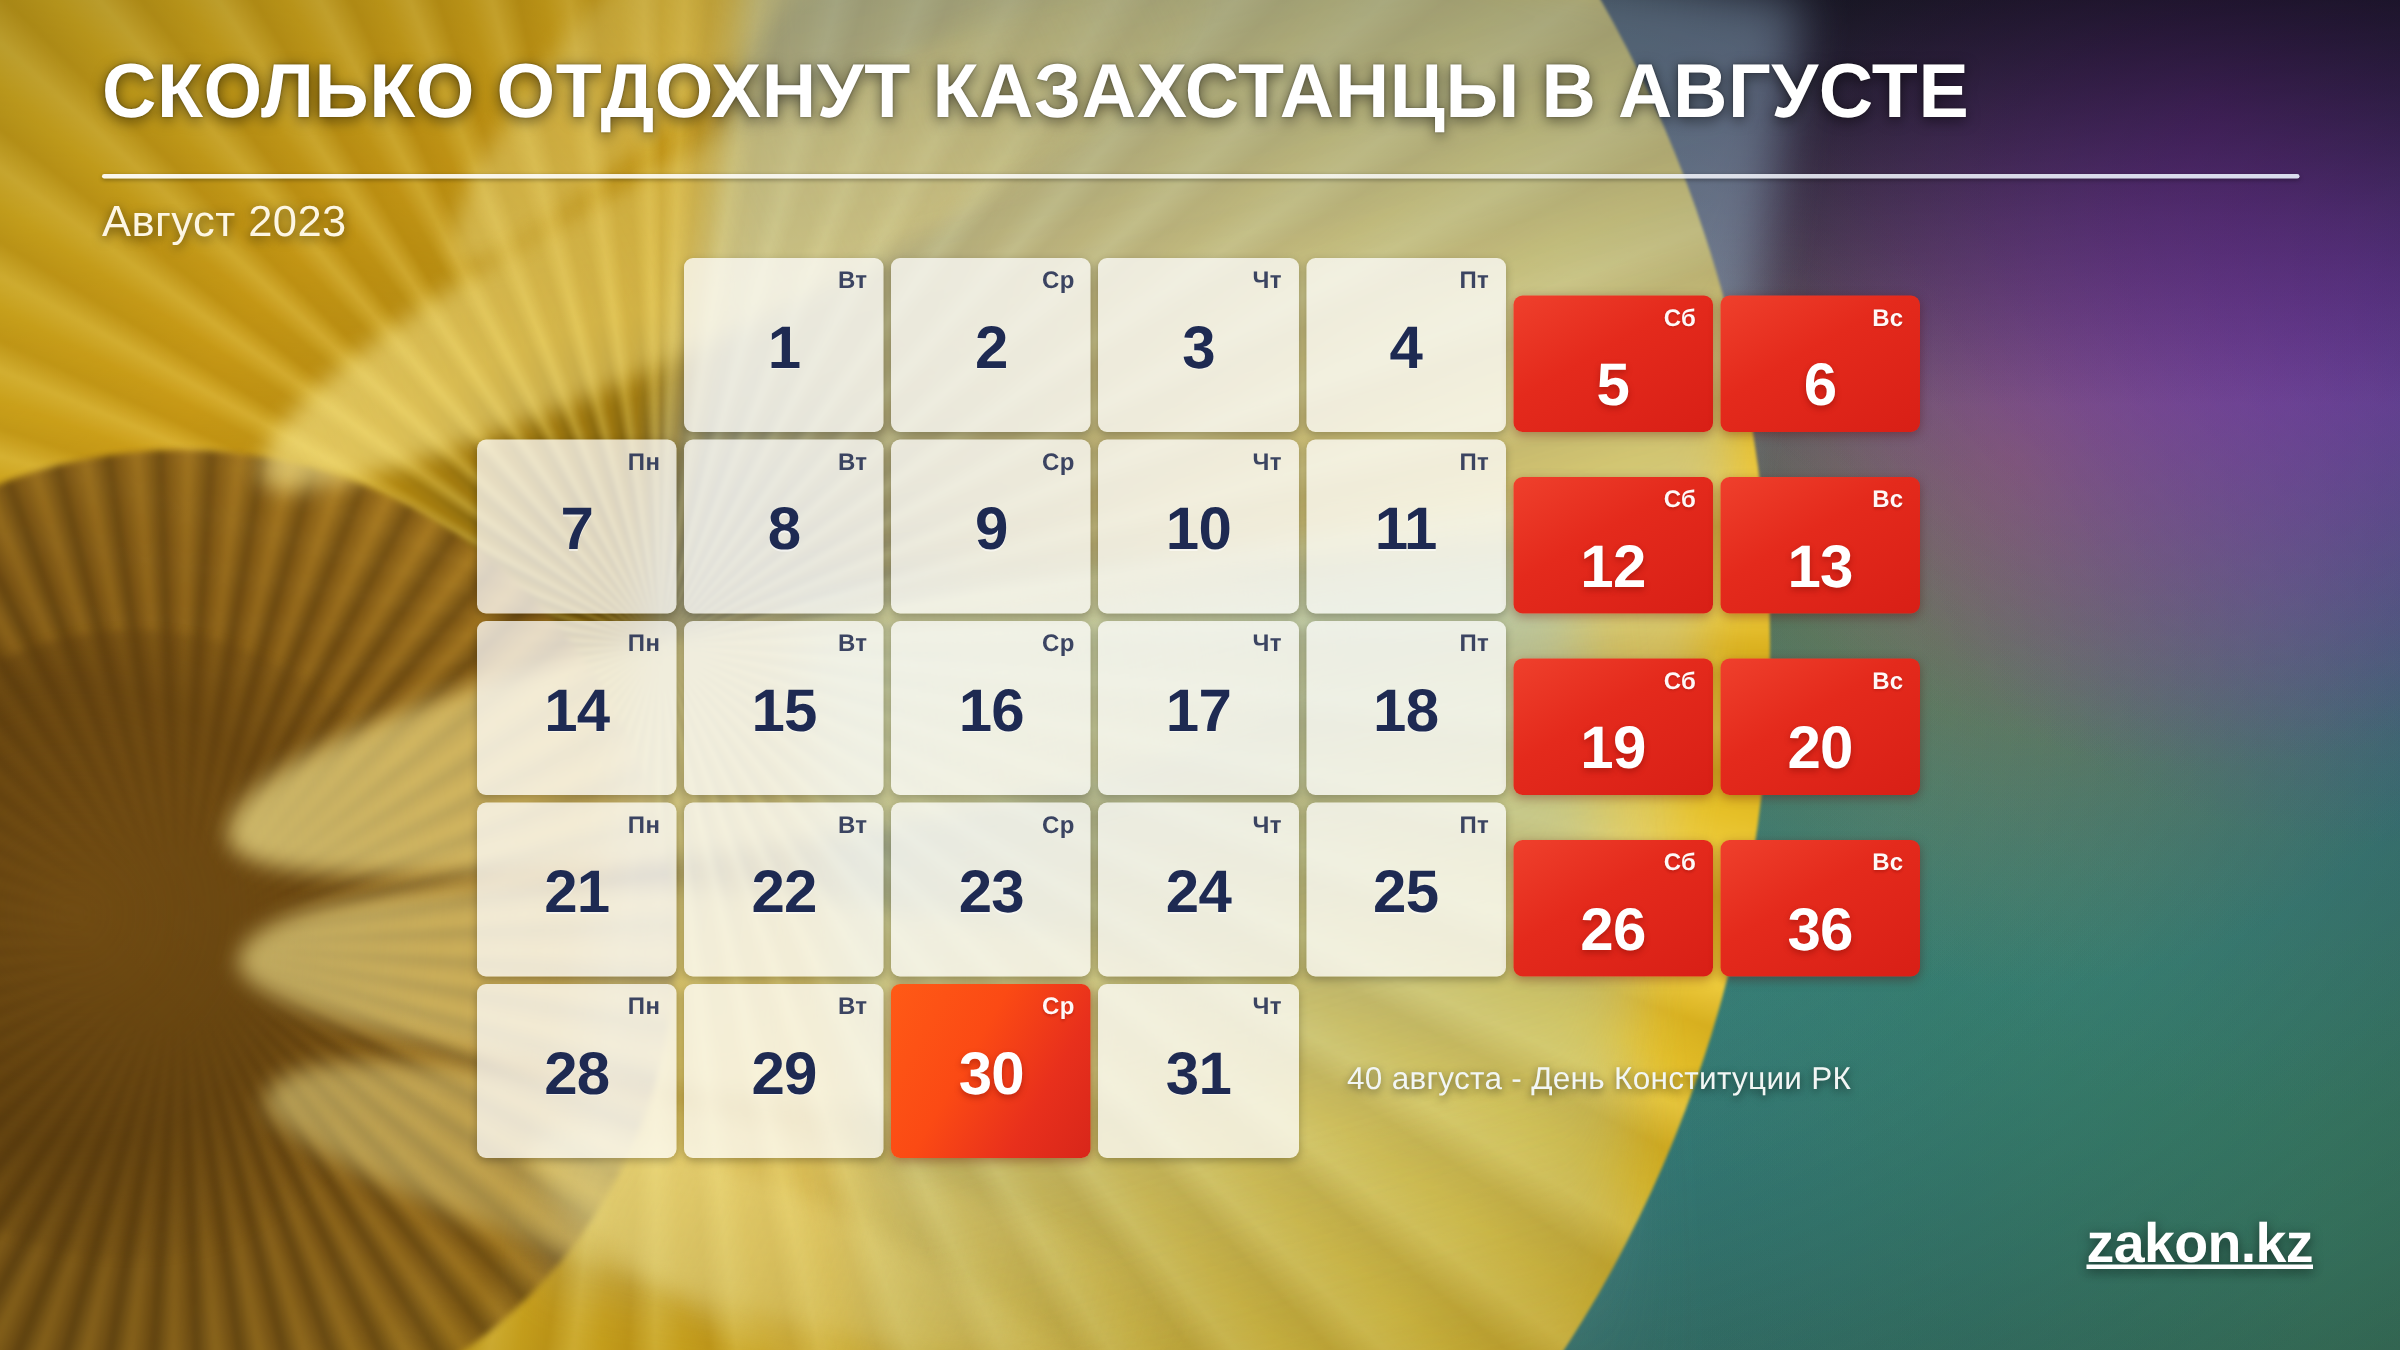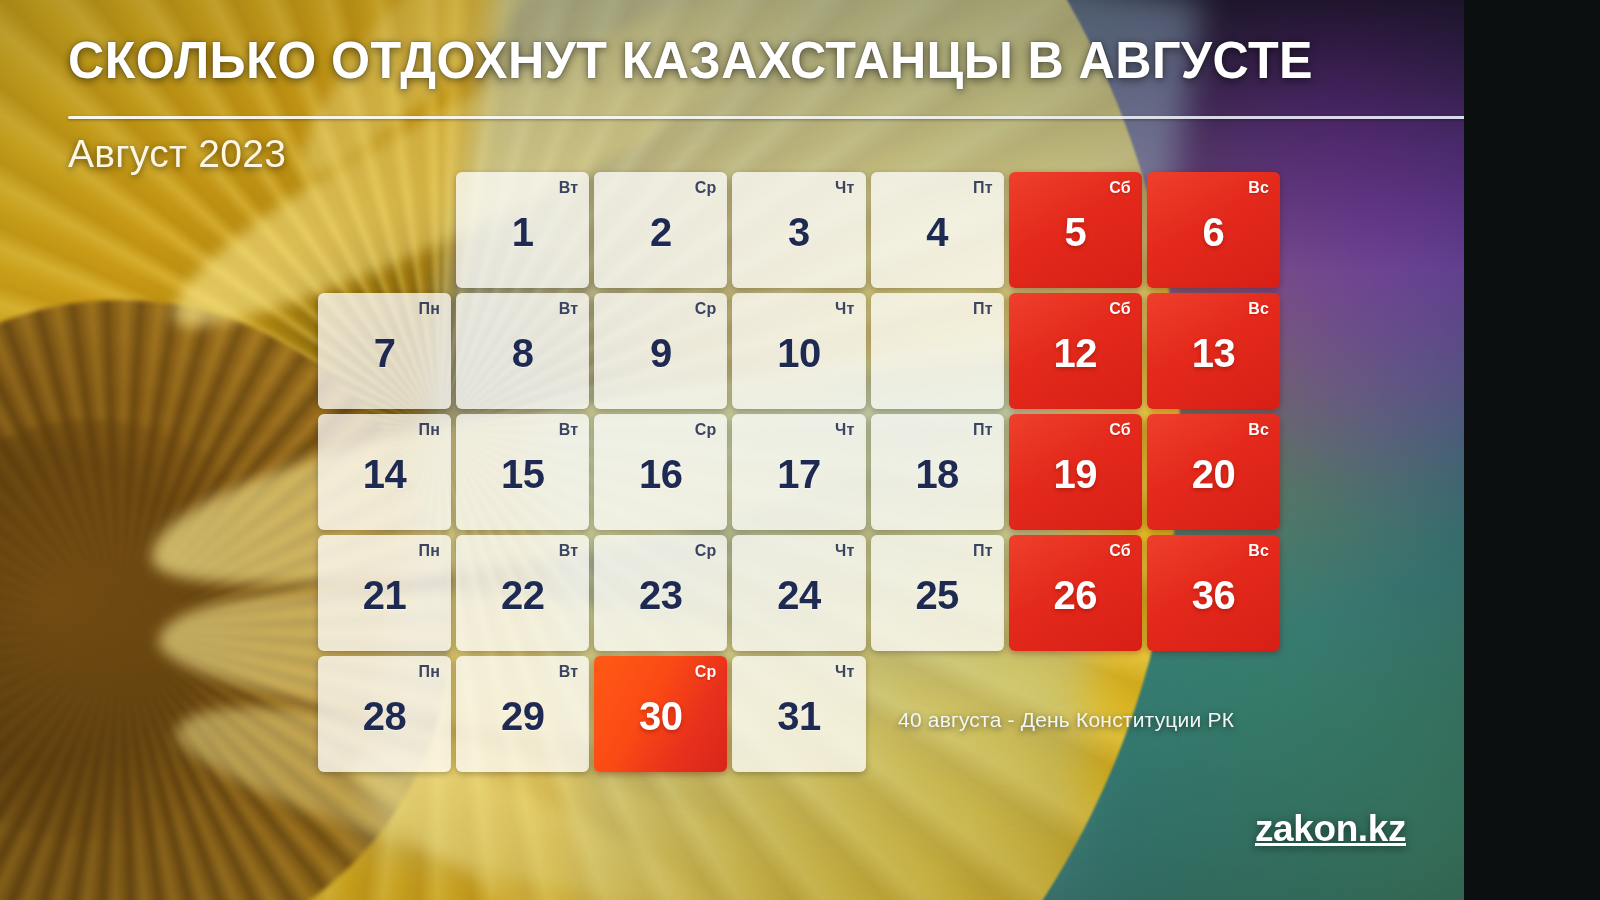--- a/index.html
+++ b/index.html
@@ -1,21 +1,21 @@
 <!DOCTYPE html>
 <html><head>
 <meta charset="utf-8">
 <style>
   html, body {
     margin: 0; padding: 0;
     background: #0c0f10;
   }
   .stage {
     position: relative;
-    width: 1464px; height: 900px;
+    width: 1600px; height: 900px;
     overflow: hidden;
     font-family: "Liberation Sans", sans-serif;
     background: #2b3038;
   }
 
   
   .bg-bokeh {
     position: absolute; inset: 0;
     background:
       radial-gradient(circle at 92% 8%,  rgba(150,60,200,0.85) 0%, rgba(150,60,200,0) 26%),
@@ -132,21 +132,21 @@
     left: 68px; top: 116px;
     width: 1465px; height: 3px;
     background: linear-gradient(90deg, rgba(255,255,255,0.92), rgba(255,255,255,0.80) 55%, rgba(225,230,245,0.95));
     box-shadow: 0 1px 3px rgba(0,0,0,0.35);
     border-radius: 2px;
   }
   .subtitle {
     position: absolute;
     left: 68px; top: 132px;
     margin: 0;
-    font-size: 39px;
+    font-size: 29px;
     font-weight: 400;
     color: #fdf6e3;
     letter-spacing: 0.3px;
     text-shadow: 0 2px 7px rgba(0,0,0,0.55);
   }
 
   
   .calendar {
     position: absolute;
     left: 318px; top: 172px;
@@ -165,20 +165,21 @@
   .cell.empty { background: none; box-shadow: none; }
 
   .cell.work {
     background: rgba(255,255,255,0.74);
     backdrop-filter: blur(0px);
     text-decoration: underline;
   }
   .cell.weekend {
     background: linear-gradient(150deg, #ef402c 0%, #e42a1c 42%, #d81f16 100%);
     box-shadow: 0 2px 7px rgba(80,0,0,0.35);
+    margin-top: 25px;
   }
   .cell.holiday {
     background: linear-gradient(120deg, #ff5a16 0%, #fb4a14 40%, #e8301c 72%, #d8261a 100%);
     box-shadow: 0 2px 7px rgba(90,10,0,0.40);
   }
 
   .dow {
     position: absolute;
     top: 7px; right: 11px;
     font-size: 16px;
@@ -290,20 +291,21 @@
       <div class="cell work">
         <span class="dow">Ср</span>
         <span class="num">9</span>
       </div>
       <div class="cell work">
         <span class="dow">Чт</span>
         <span class="num">10</span>
       </div>
       <div class="cell work">
         <span class="dow">Пт</span>
+        <span class="num">11</span>
       </div>
       <div class="cell weekend">
         <span class="dow">Сб</span>
         <span class="num">12</span>
       </div>
       <div class="cell weekend">
         <span class="dow">Вс</span>
         <span class="num">13</span>
       </div>
       <div class="cell work">

